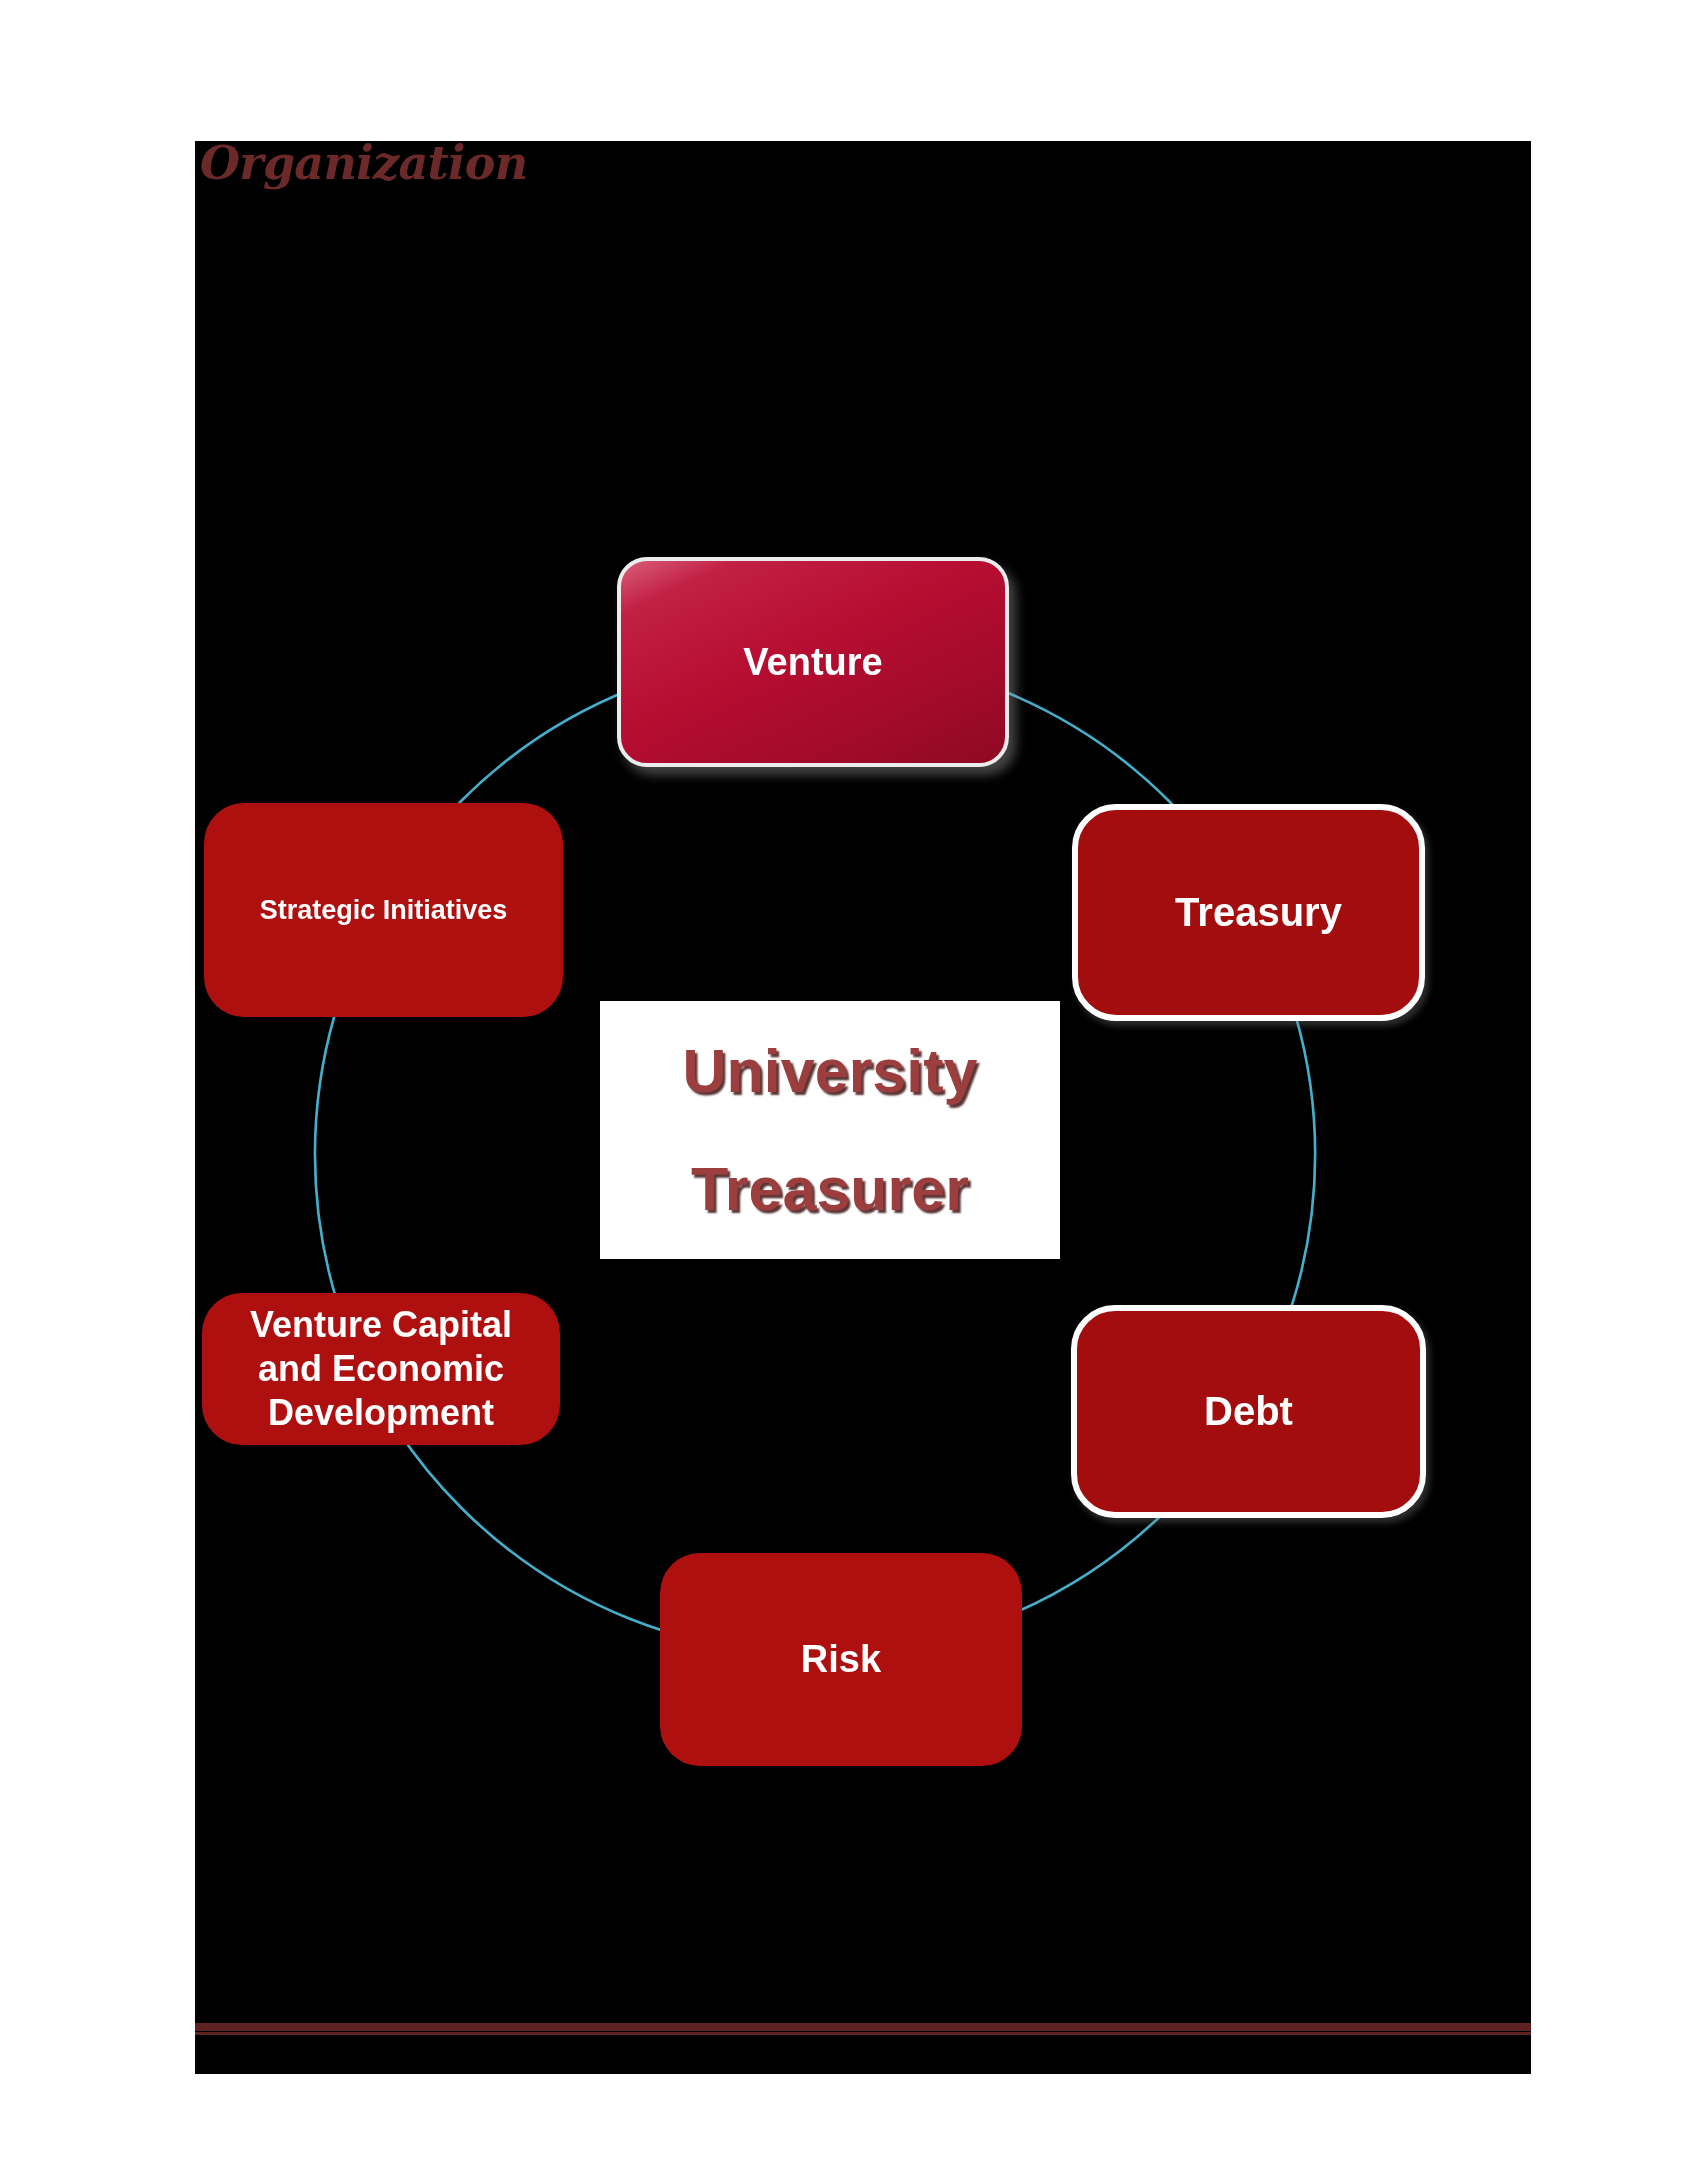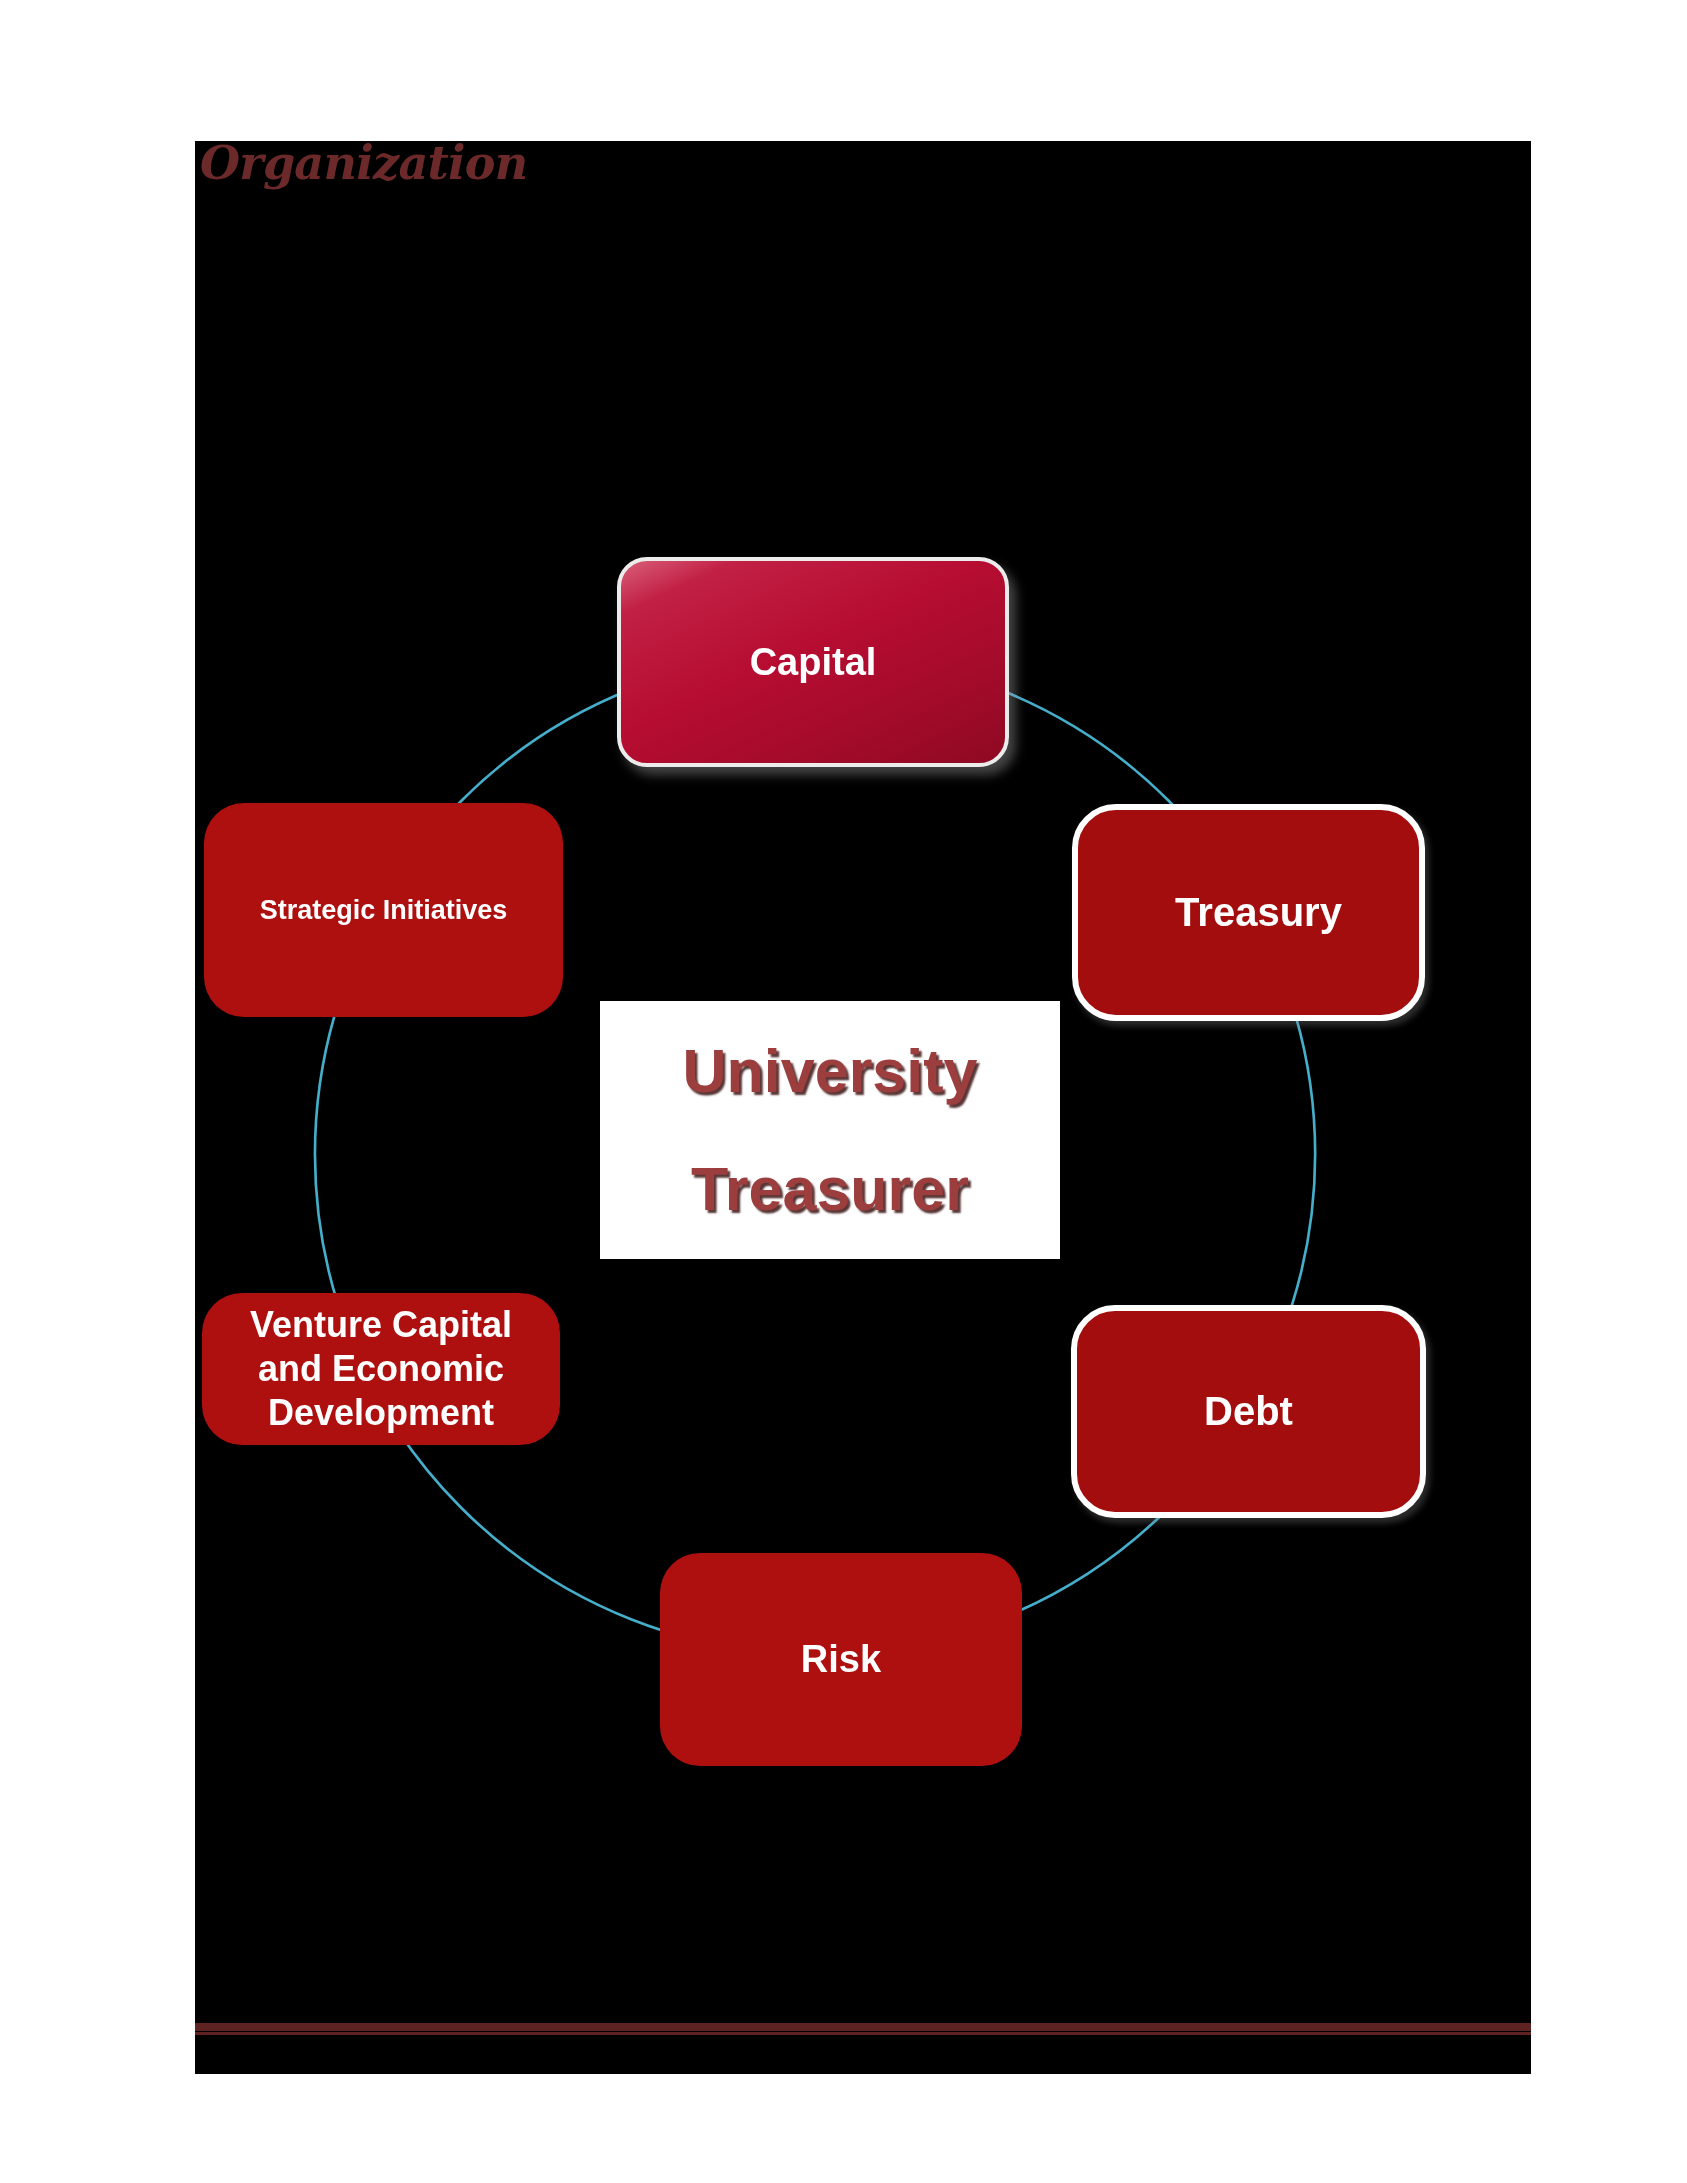--- a/index.html
+++ b/index.html
@@ -136,21 +136,21 @@
 
   <div class="canvas"></div>
 
   <div class="org-title">Organization</div>
 
   <svg class="ring-svg" viewBox="0 0 2550 3300" xmlns="http://www.w3.org/2000/svg">
     <circle cx="1232" cy="1745" r="756" fill="none" stroke="#45aecb" stroke-width="4"></circle>
   </svg>
 
   <div class="node node-bursar">
-    <span>Capital</span>
+    <span>Venture</span>
   </div>
 
   <div class="node node-treasury">
     <span>Treasury</span>
   </div>
 
   <div class="node node-debt">
     <span>Debt</span>
   </div>
 

